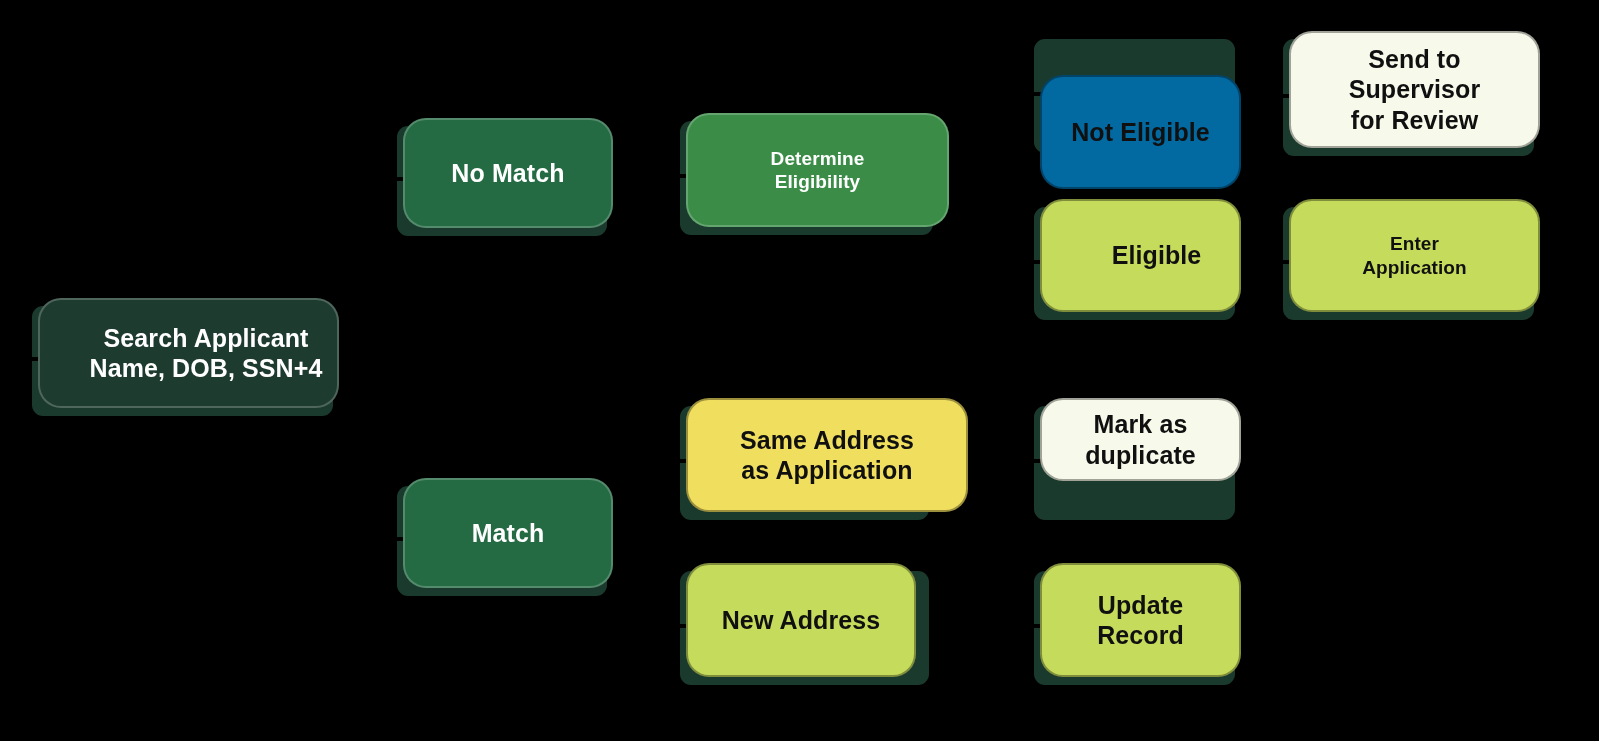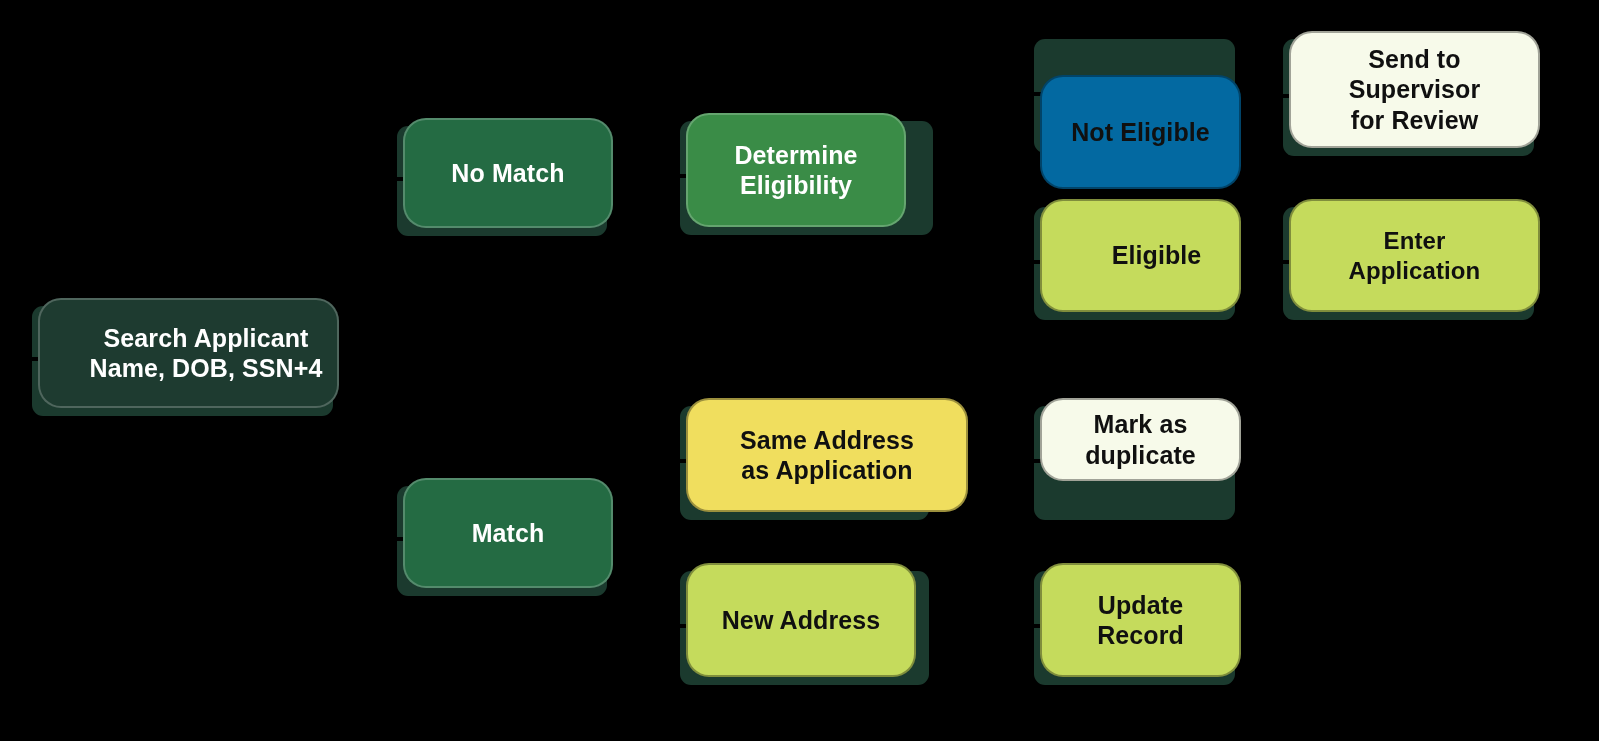--- a/index.html
+++ b/index.html
@@ -73,21 +73,21 @@
     <div class="node fill-green" style="left: 403px; top: 118px; width: 210px; height: 110px; font-size: 25px; background: rgb(36, 107, 67); color: rgb(255, 255, 255);">
       <span class="label">No Match</span>
     </div>
     <div class="shadow" style="left: 397px; top: 486px; width: 210px; height: 110px; background: rgb(27, 58, 46);"></div>
     <div class="nub" style="left: 396px; top: 537px; width: 9px;"></div>
     <div class="node fill-green" style="left: 403px; top: 478px; width: 210px; height: 110px; font-size: 25px; background: rgb(36, 107, 67); color: #ffffff;">
       <span class="label">Match</span>
     </div>
     <div class="shadow" style="left: 680px; top: 121px; width: 253px; height: 114px; background: rgb(27, 58, 46);"></div>
     <div class="nub" style="left: 679px; top: 174px; width: 9px;"></div>
-    <div class="node fill-brightgreen" style="left: 686px; top: 113px; width: 220px; height: 114px; font-size: 25px; background: rgb(58, 140, 71); color: rgb(255, 255, 255);">
+    <div class="node fill-brightgreen" style="left: 686px; top: 113px; width: 263px; height: 114px; font-size: 19px; background: rgb(58, 140, 71); color: rgb(255, 255, 255);">
       <span class="label">Determine
 Eligibility</span>
     </div>
     <div class="shadow" style="left: 1034px; top: 39px; width: 201px; height: 114px; background: rgb(27, 58, 46);"></div>
     <div class="nub" style="left: 1033px; top: 92px; width: 9px;"></div>
     <div class="node fill-yellow" style="left: 1040px; top: 31px; width: 201px; height: 114px; font-size: 25px; background: #0369a1; color: rgb(16, 16, 16); margin-top: 44px;">
       <span class="label">Not Eligible</span>
     </div>
     <div class="shadow" style="left: 1283px; top: 39px; width: 251px; height: 117px; background: rgb(27, 58, 46);"></div>
     <div class="nub" style="left: 1282px; top: 93.5px; width: 9px;"></div>
@@ -96,21 +96,21 @@
 Supervisor
 for Review</span>
     </div>
     <div class="shadow" style="left: 1034px; top: 207px; width: 201px; height: 113px; background: rgb(27, 58, 46);"></div>
     <div class="nub" style="left: 1033px; top: 259.5px; width: 9px;"></div>
     <div class="node fill-lime" style="left: 1040px; top: 199px; width: 201px; height: 113px; font-size: 25px; background: rgb(197, 219, 92); color: rgb(16, 16, 16); padding-left: 40px;">
       <span class="label">Eligible</span>
     </div>
     <div class="shadow" style="left: 1283px; top: 207px; width: 251px; height: 113px; background: rgb(27, 58, 46);"></div>
     <div class="nub" style="left: 1282px; top: 259.5px; width: 9px;"></div>
-    <div class="node fill-lime" style="left: 1289px; top: 199px; width: 251px; height: 113px; font-size: 24px; background: rgb(197, 219, 92); color: rgb(16, 16, 16);">
+    <div class="node fill-lime" style="left: 1289px; top: 199px; width: 251px; height: 113px; font-size: 19px; background: rgb(197, 219, 92); color: rgb(16, 16, 16);">
       <span class="label">Enter
 Application</span>
     </div>
     <div class="shadow" style="left: 680px; top: 406px; width: 249px; height: 114px; background: rgb(27, 58, 46);"></div>
     <div class="nub" style="left: 679px; top: 459px; width: 9px;"></div>
     <div class="node fill-yellow" style="left: 686px; top: 398px; width: 282px; height: 114px; font-size: 25px; background: rgb(240, 222, 94); color: rgb(16, 16, 16);">
       <span class="label">Same Address
 as Application</span>
     </div>
     <div class="shadow" style="left: 1034px; top: 406px; width: 201px; height: 114px; background: rgb(27, 58, 46);"></div>

